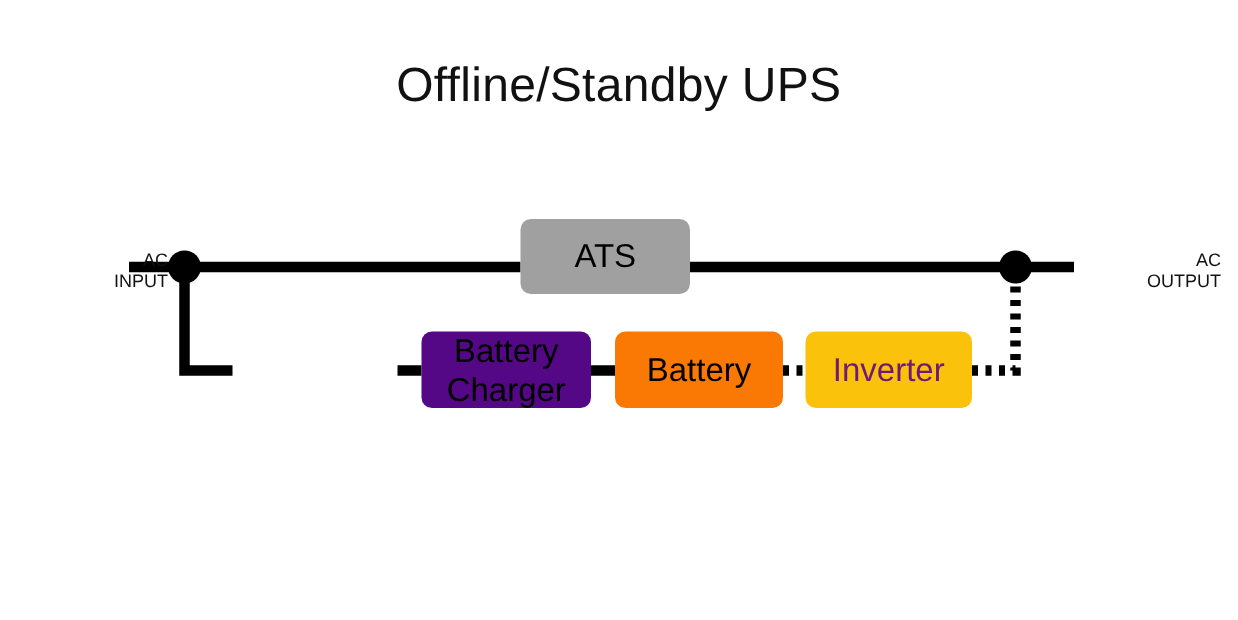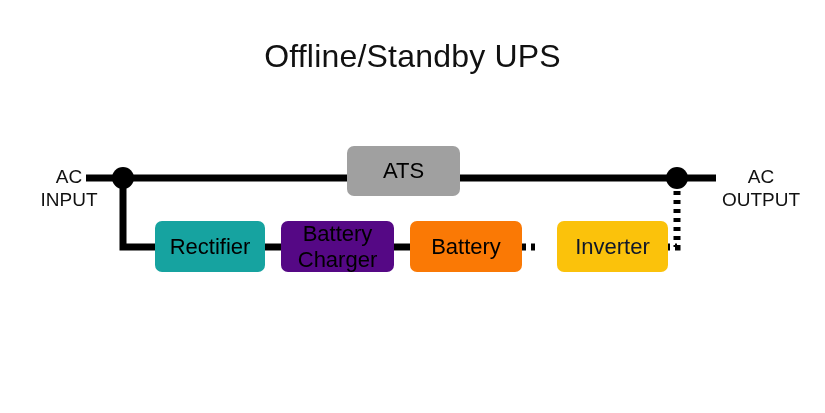--- a/index.html
+++ b/index.html
@@ -42,22 +42,22 @@
     align-items: center;
     justify-content: center;
     text-align: center;
     color: #000000;
     font-size: 22px;
     line-height: 1.14;
     box-sizing: border-box;
   }
   .port-label {
     position: absolute;
-    text-align: center;
-    font-size: 19px;
+    text-align: right;
+    font-size: 12px;
     color: #111111;
     line-height: 1.2;
     white-space: pre-line;
   }
   #ats-box      { left: 347px; top: 146px; width: 113px; height: 50px; }
   #rectifier-box{ left: 155px; top: 221px; width: 110px; height: 51px; }
   #charger-box  { left: 281px; top: 221px; width: 113px; height: 51px; }
   #battery-box  { left: 410px; top: 221px; width: 112px; height: 51px; }
   #inverter-box { left: 537px; top: 221px; width: 111px; height: 51px; }
   #ac-input-label  { left: 26px;  top: 166px; width: 86px; }
@@ -95,22 +95,21 @@
   </svg>
 
   <div class="port-label" id="ac-input-label">AC
 INPUT</div>
 
   <div class="port-label" id="ac-output-label">AC
 OUTPUT</div>
 
   <div class="node-box" id="ats-box" style="background-color: rgb(160, 160, 160); color: rgb(0, 0, 0);">ATS</div>
 
-  <div class="node-box" id="rectifier-box" style="background-color: rgb(22, 163, 160); color: rgb(0, 0, 0);">Rectifier</div>
 
   <div class="node-box" id="charger-box" style="background-color: rgb(85, 8, 133); color: rgb(0, 0, 0);">Battery
 Charger</div>
 
   <div class="node-box" id="battery-box" style="background-color: rgb(250, 121, 5); color: rgb(0, 0, 0);">Battery</div>
 
-  <div class="node-box" id="inverter-box" style="background-color: rgb(251, 194, 11); color: #0f172a; margin-left: 20px;">Inverter</div>
+  <div class="node-box" id="inverter-box" style="background-color: rgb(251, 194, 11); color: #701a75;">Inverter</div>
 
 </div>
 
 </body></html>

